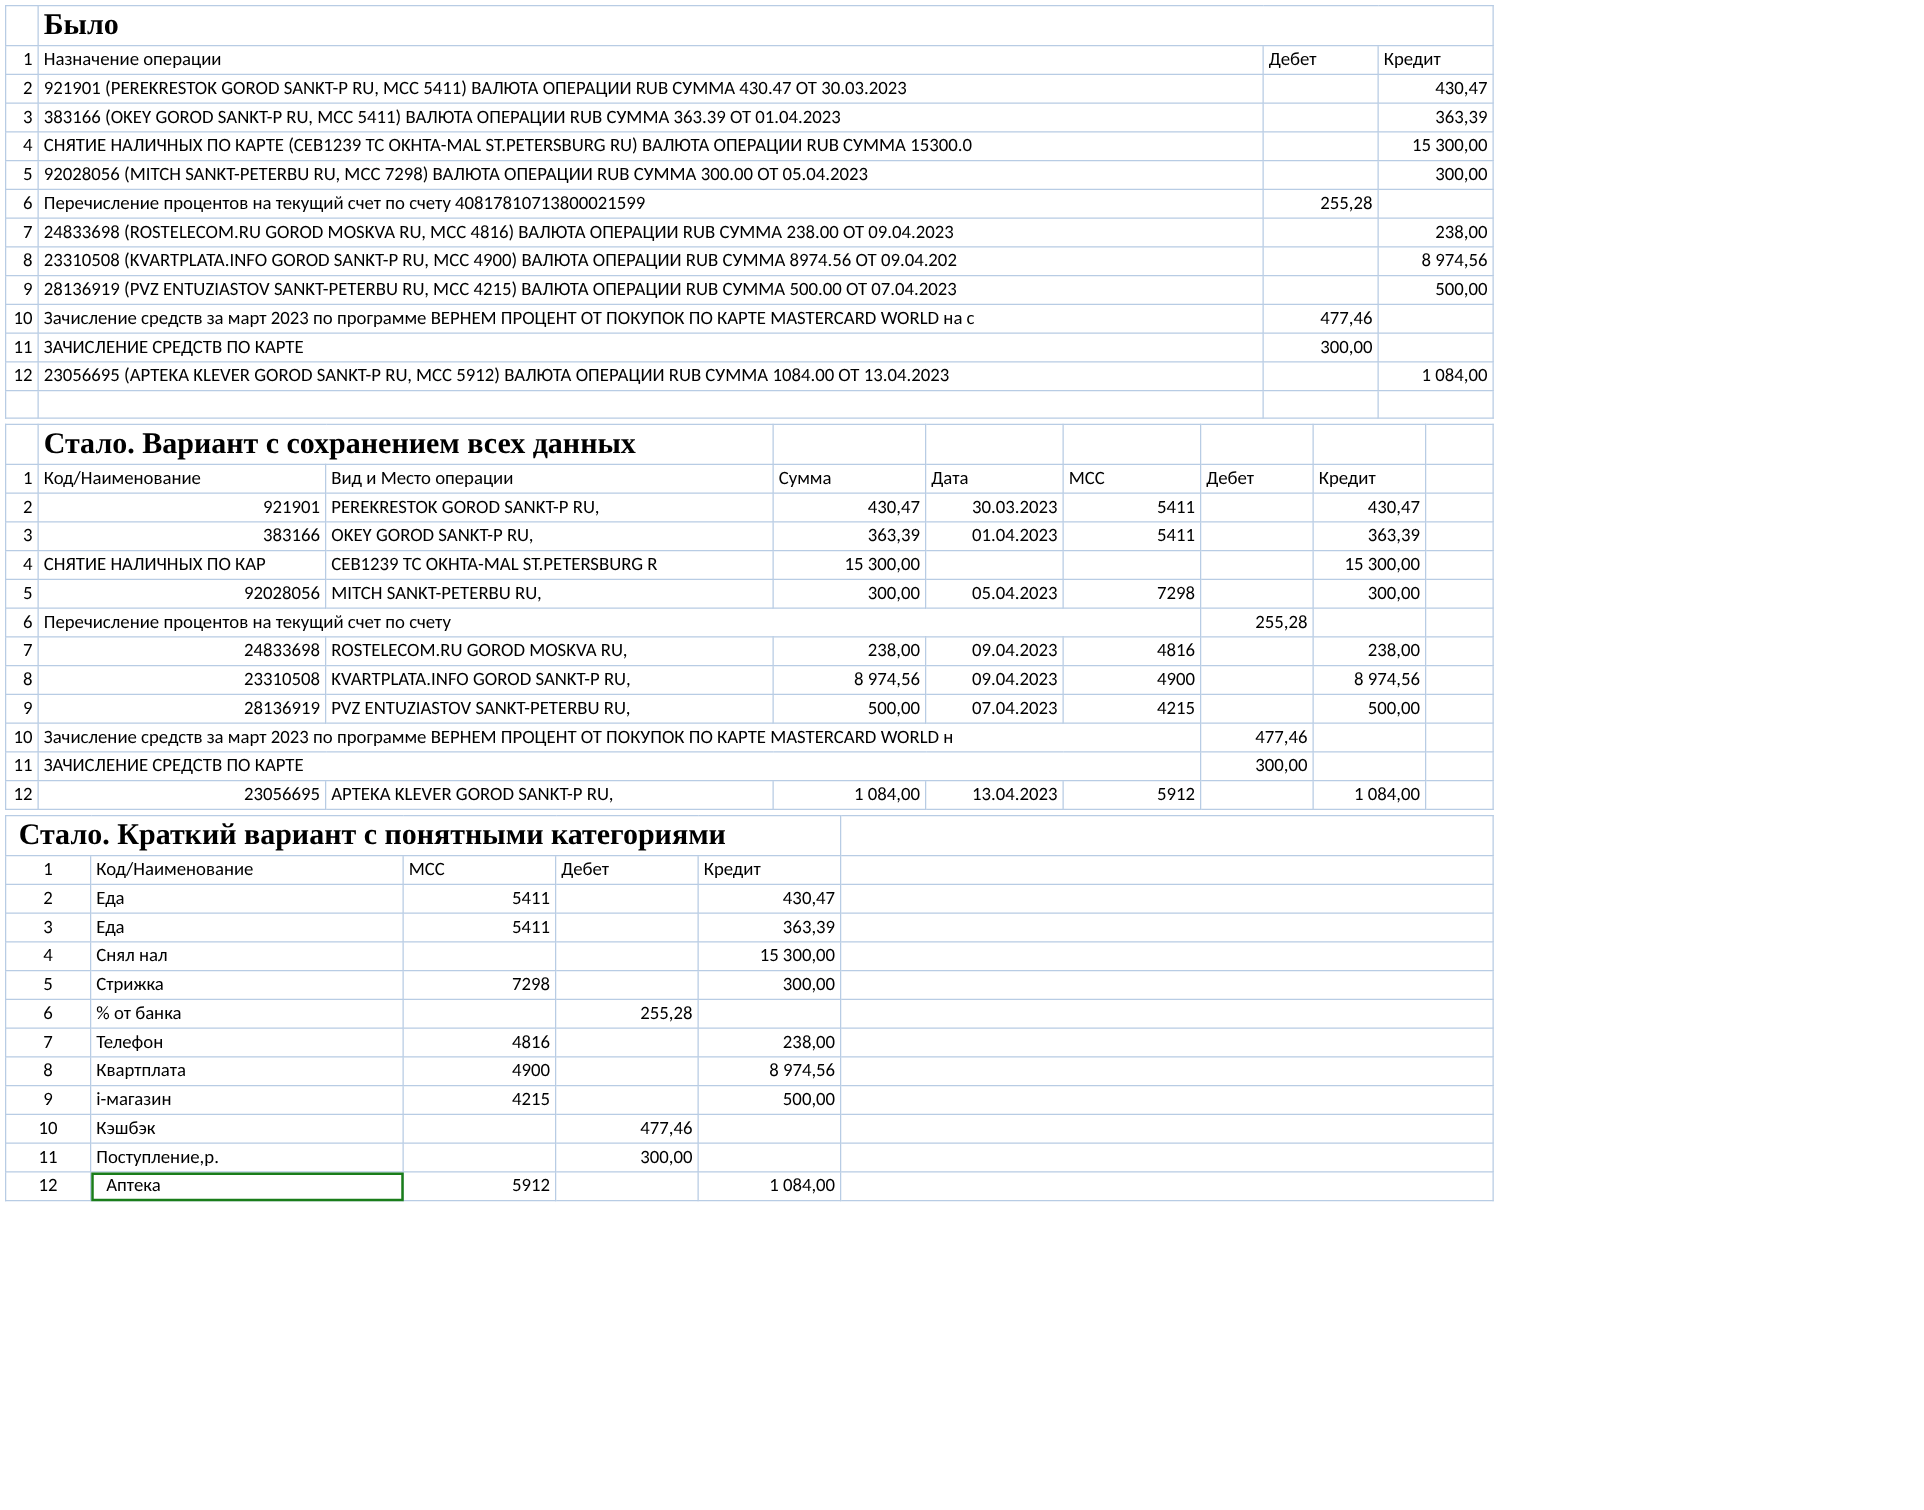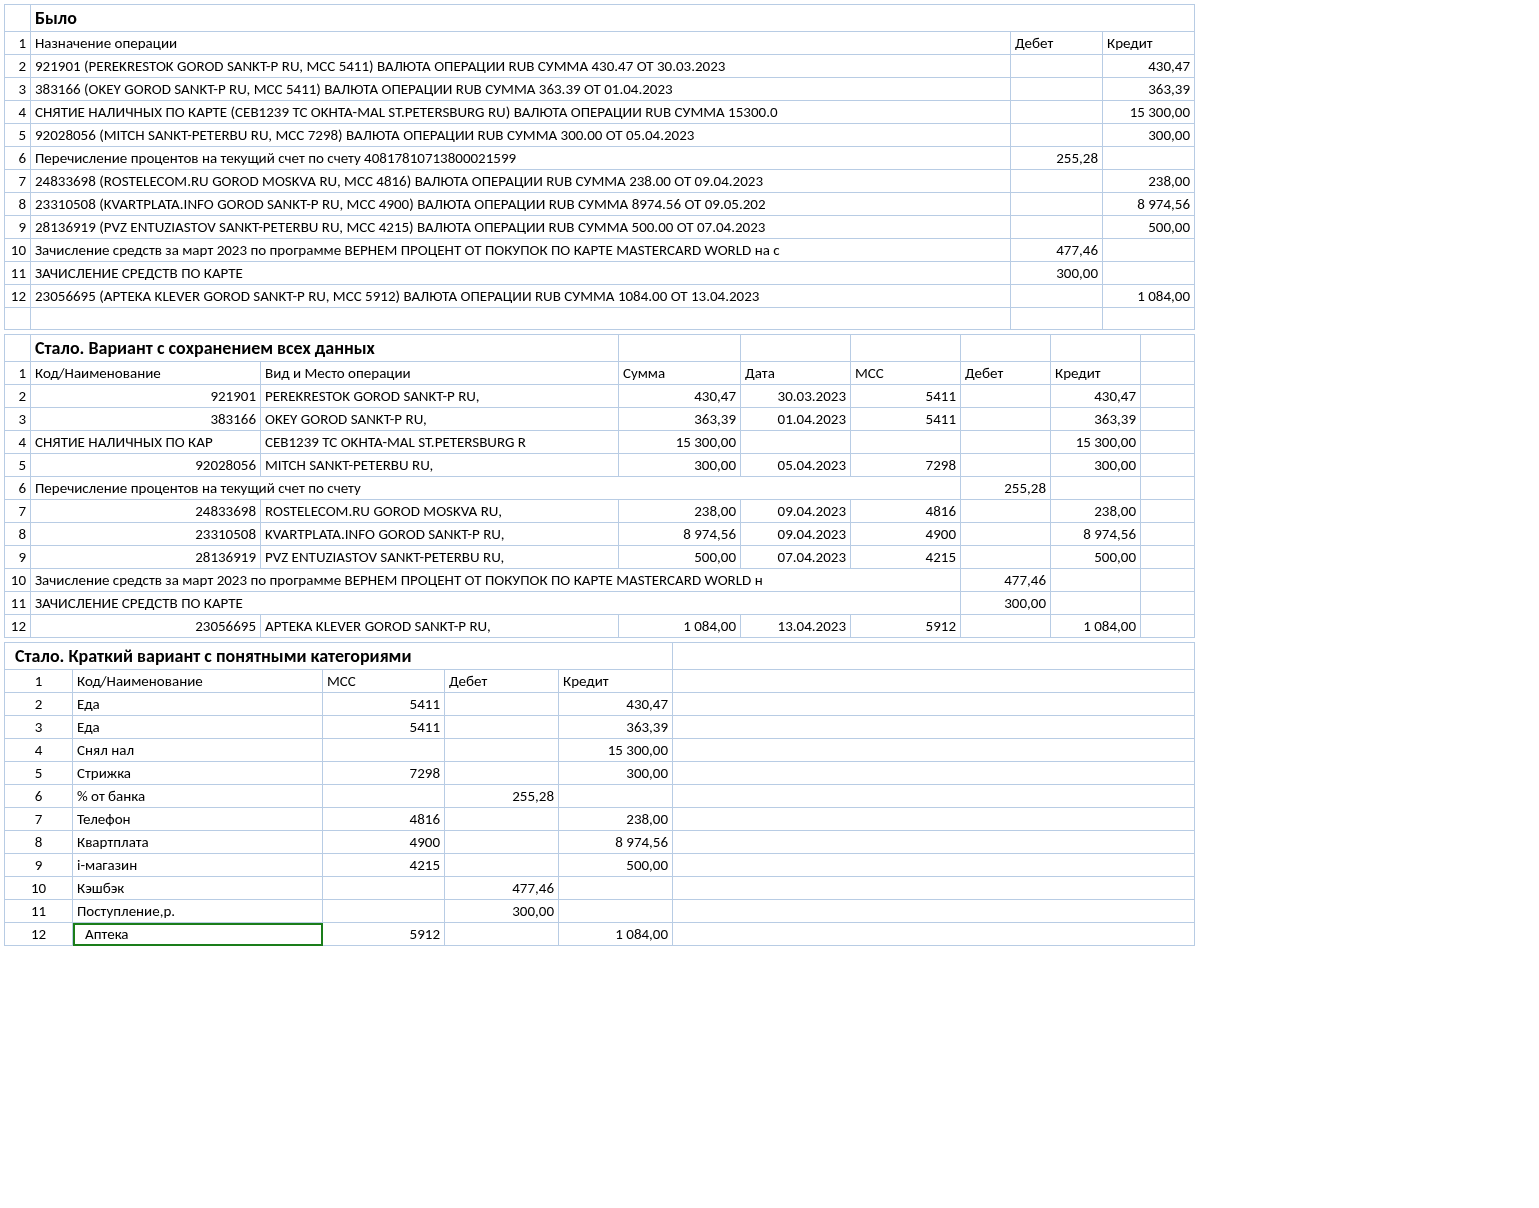--- a/index.html
+++ b/index.html
@@ -27,21 +27,22 @@
     }
     .rownum {
       width: 26px;
       text-align: right;
       border-right: 1px solid #b8cce4;
       color: #000;
       padding-right: 4px;
     }
     .title-row td.title-cell {
       font-weight: bold;
-      font-size: 18px;
+      font-size: 24px;
+      font-family: Liberation Serif, serif;
     }
     .num { text-align: right; }
     
     .t1-c1 { width: 26px; }
     .t1-c2 { width: 980px; }
     .t1-c3 { width: 92px; }
     .t1-c4 { width: 92px; }
     
     .t2-c1 { width: 26px; }
     .t2-c2 { width: 230px; }
@@ -117,21 +118,21 @@
         <td class="num"></td>
       </tr>
   <tr>
         <td class="rownum">7</td>
         <td>24833698 (ROSTELECOM.RU GOROD MOSKVA RU, MCC 4816) ВАЛЮТА ОПЕРАЦИИ RUB СУММА 238.00 ОТ 09.04.2023</td>
         <td class="num"></td>
         <td class="num">238,00</td>
       </tr>
   <tr>
         <td class="rownum">8</td>
-        <td>23310508 (KVARTPLATA.INFO GOROD SANKT-P RU, MCC 4900) ВАЛЮТА ОПЕРАЦИИ RUB СУММА 8974.56 ОТ 09.05.202</td>
+        <td>23310508 (KVARTPLATA.INFO GOROD SANKT-P RU, MCC 4900) ВАЛЮТА ОПЕРАЦИИ RUB СУММА 8974.56 ОТ 09.04.202</td>
         <td class="num"></td>
         <td class="num">8 974,56</td>
       </tr>
   <tr>
         <td class="rownum">9</td>
         <td>28136919 (PVZ ENTUZIASTOV SANKT-PETERBU RU, MCC 4215) ВАЛЮТА ОПЕРАЦИИ RUB СУММА 500.00 ОТ 07.04.2023</td>
         <td class="num"></td>
         <td class="num">500,00</td>
       </tr>
   <tr>

